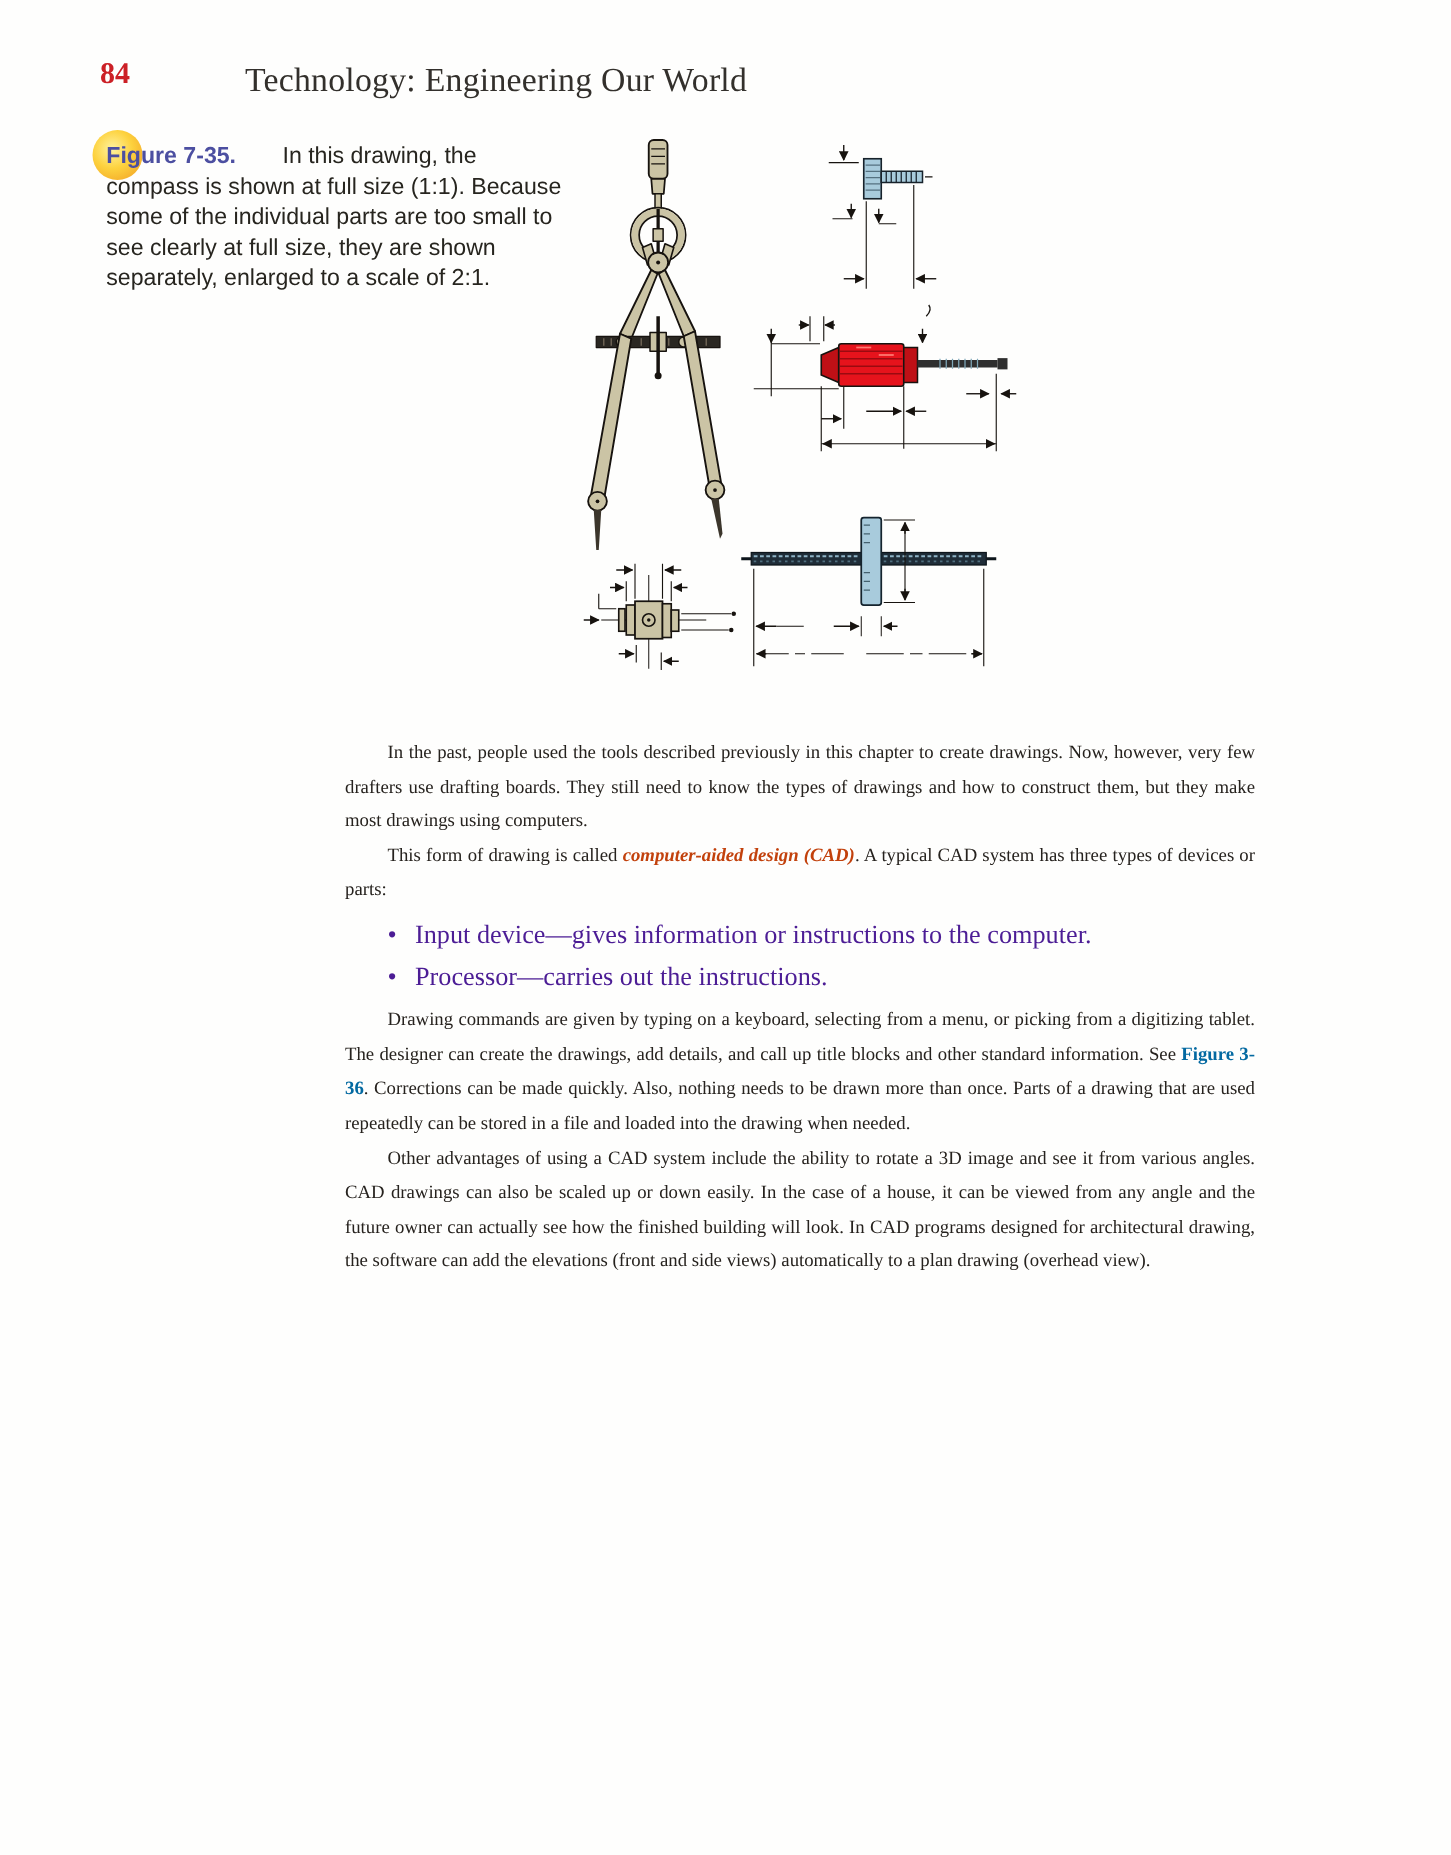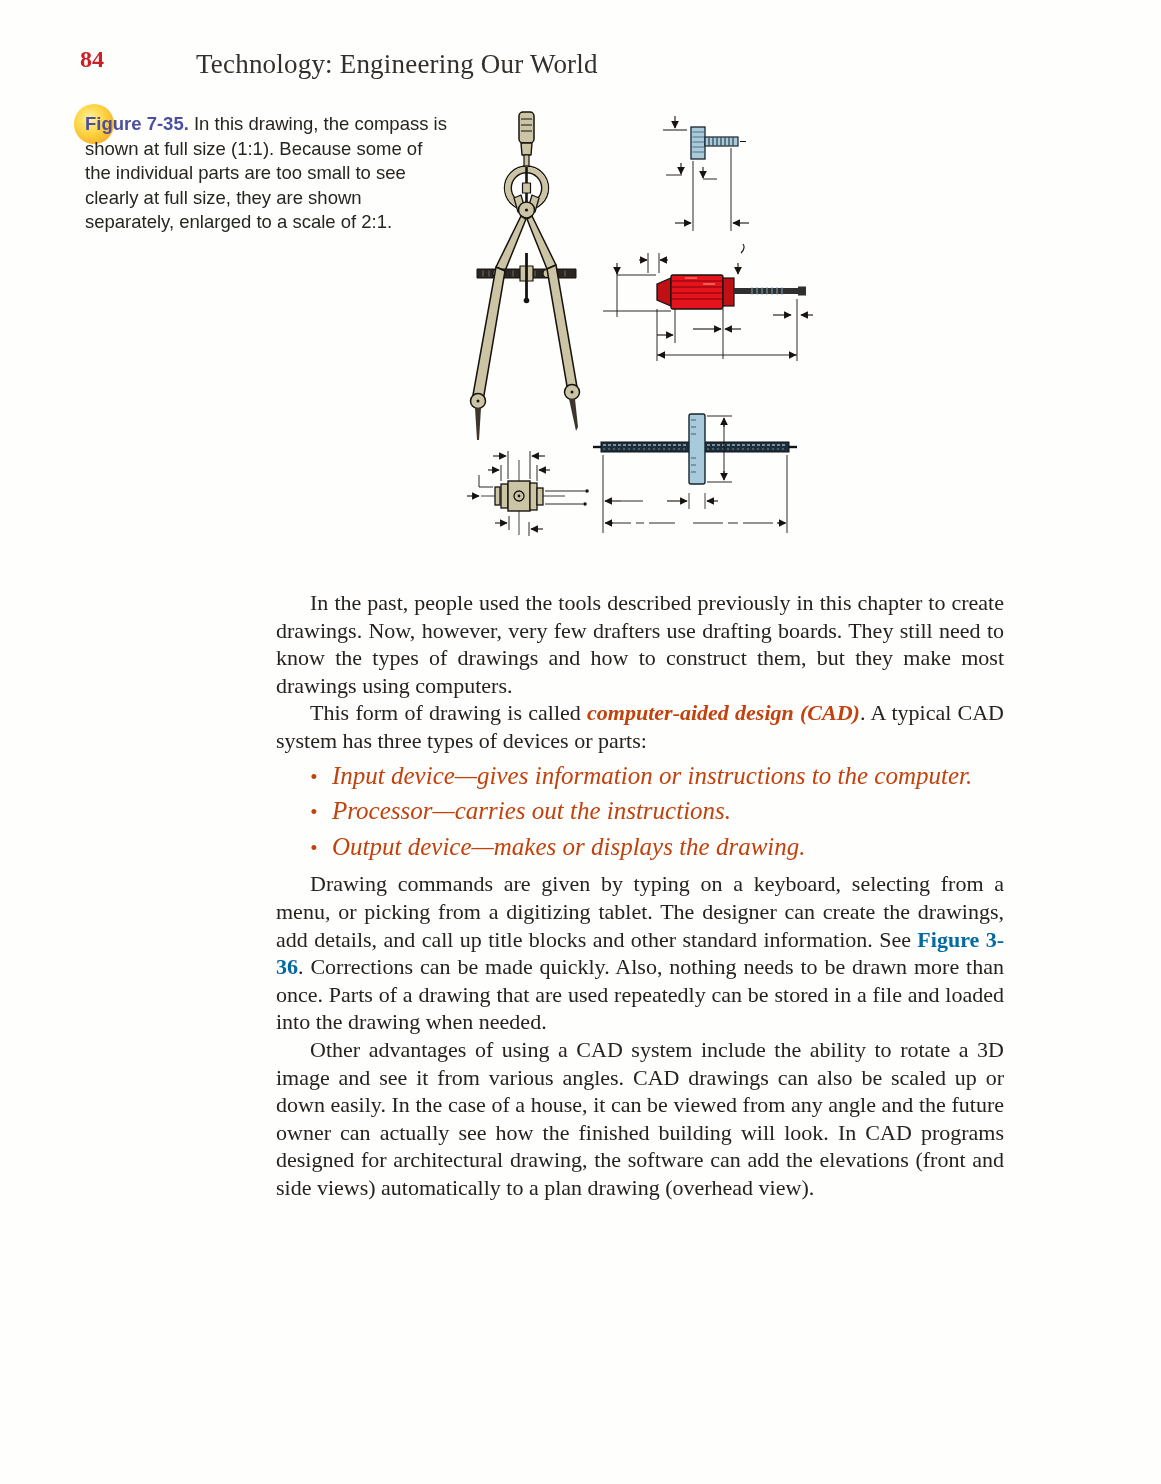--- a/index.html
+++ b/index.html
@@ -12,43 +12,43 @@
   
   .page-header{position:absolute;top:44px;left:0;width:1161px;height:40px;}
   .page-number{position:absolute;left:80px;top:2px;font-size:24px;font-weight:bold;color:#cc2026;}
   .running-title{position:absolute;left:196px;top:5px;font-size:27px;color:#33302c;letter-spacing:.2px;}
 
   
   .figure-caption{
     position:absolute;left:85px;top:112px;width:368px;
     font-family:"Liberation Sans", sans-serif;font-size:18.5px;line-height:24.5px;color:#27251f;
   }
-  .figure-caption .txt{position:relative;z-index:1;}
+  .figure-caption .txt{position:relative;z-index:1;margin-left:32px;}
   .figure-label{color:#4c4fa1;font-weight:bold;position:relative;z-index:1;}
   .highlight-circle{
     position:absolute;left:-11px;top:-8px;width:40px;height:40px;border-radius:50%;z-index:0;
     background:radial-gradient(circle at 40% 38%, #fff3a0 0%, #fdd23e 45%, #f09a20 100%);
   }
 
   
   .figure-art{position:absolute;left:435px;top:103px;width:420px;height:475px;}
 
   
   .article{position:absolute;left:276px;top:589px;width:728px;}
   .article h1{
     margin:0 0 25px 0;font-family:"Liberation Sans", sans-serif;font-weight:bold;
     font-size:48px;letter-spacing:-0.5px;color:#ec1c24;
   }
   .article p{
-    margin:0;font-size:22px;line-height:27.6px;text-align:justify;text-indent:34px;color:#26221e;
+    margin:0;font-size:15px;line-height:27.6px;text-align:justify;text-indent:34px;color:#26221e;
   }
   .term{color:#c2410c;font-weight:bold;font-style:italic;}
   .figref{color:#0369a1;font-weight:bold;}
   ul.device-list{list-style:none;margin:7px 0 8px 0;padding:0 0 0 34px;}
-  ul.device-list li{font-size:25px;line-height:27.6px;margin:6px 0;color:#c2410c;font-style:italic;}
+  ul.device-list li{font-size:21px;line-height:27.6px;margin:6px 0;color:#4c1d95;}
   ul.device-list li::before{content:"\2022";display:inline-block;width:22px;font-size:21px;}
 </style>
 </head>
 <body>
 
 <div class="page">
 
   <div class="page-header">
     <span class="page-number">84</span>
     <span class="running-title">Technology: Engineering Our World</span>
@@ -254,21 +254,20 @@
 
   <div class="article">
 
     <p>In the past, people used the tools described previously in this chapter to create drawings. Now, however, very few drafters use drafting boards. They still need to know the types of drawings and how to construct them, but they make most drawings using computers.</p>
 
     <p><span>This form of drawing is called </span><span class="term">computer-aided design (CAD)</span><span>. A typical CAD system has three types of devices or parts:</span></p>
 
     <ul class="device-list">
       <li>Input device—gives information or instructions to the computer.</li>
       <li>Processor—carries out the instructions.</li>
-      <li>Output device—makes or displays the drawing.</li>
     </ul>
 
     <p><span>Drawing commands are given by typing on a keyboard, selecting from a menu, or picking from a digitizing tablet. The designer can create the drawings, add details, and call up title blocks and other standard information. See </span><span class="figref">Figure 3-36</span><span>. Corrections can be made quickly. Also, nothing needs to be drawn more than once. Parts of a drawing that are used repeatedly can be stored in a file and loaded into the drawing when needed.</span></p>
 
     <p>Other advantages of using a CAD system include the ability to rotate a 3D image and see it from various angles. CAD drawings can also be scaled up or down easily. In the case of a house, it can be viewed from any angle and the future owner can actually see how the finished building will look. In CAD programs designed for architectural drawing, the software can add the elevations (front and side views) automatically to a plan drawing (overhead view).</p>
   </div>
 
 </div>
 
 </body></html>

